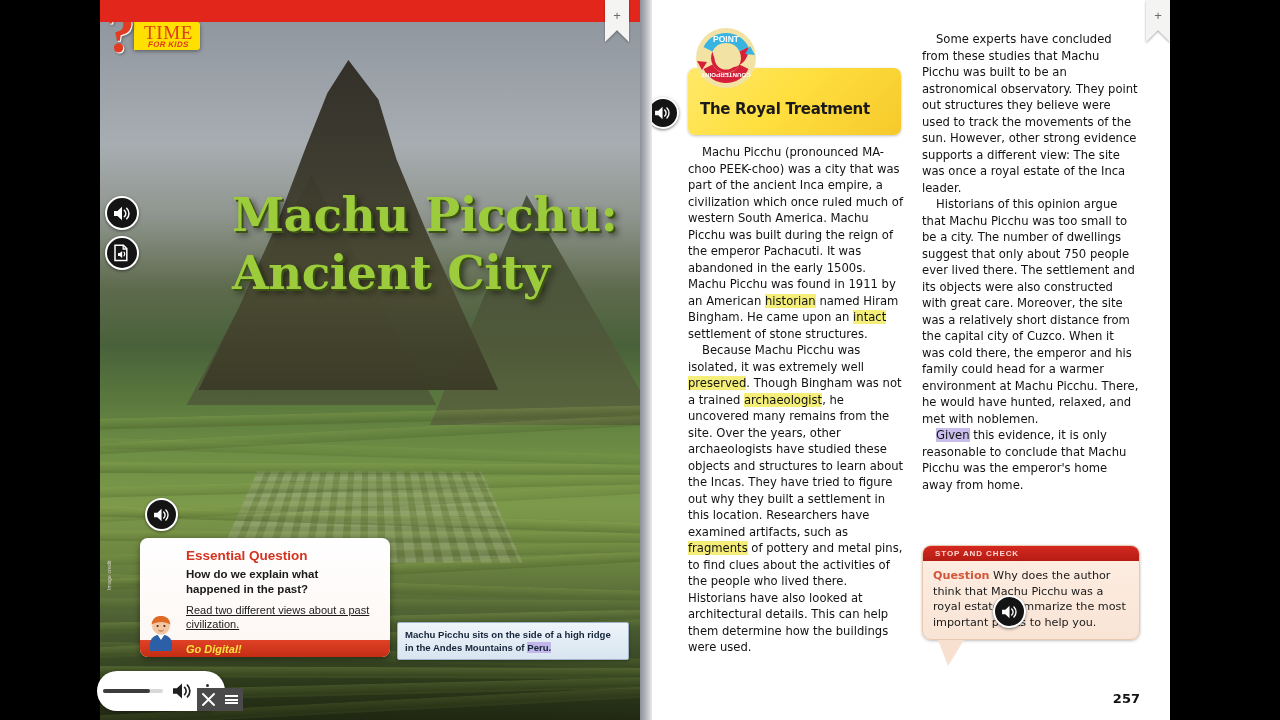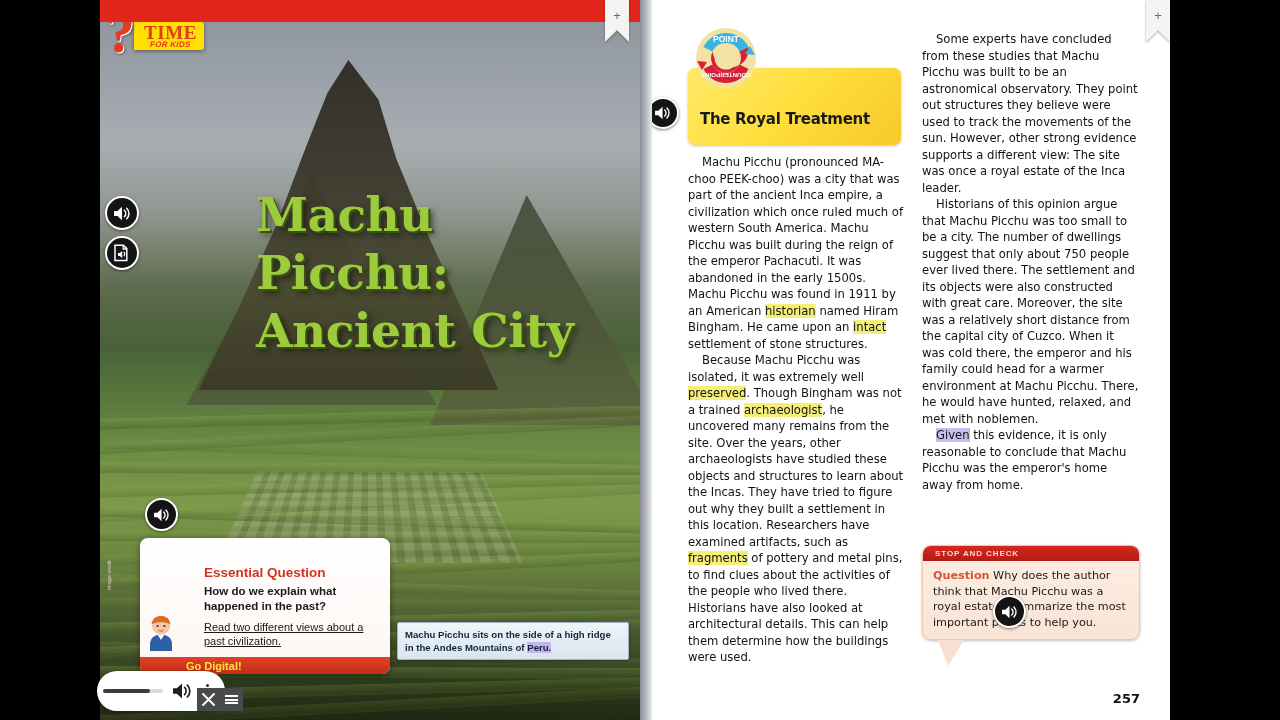--- a/index.html
+++ b/index.html
@@ -94,52 +94,52 @@
     background: linear-gradient(to bottom, #2f8fd0 0%, #1a6fb4 48%, #135ea0 100%);
     color: #fff; font-size: 13.5px; display: flex; align-items: center;
     padding: 0 22px 0 14px; border-radius: 3px 0 0 3px; letter-spacing: .1px; white-space: nowrap;
     clip-path: polygon(0 0, calc(100% - 11px) 0, 100% 50%, calc(100% - 11px) 100%, 0 100%);
   }
   .genre-blue b { font-weight: bold; }
   .time-box {
     background: #ffe000; border-radius: 0 3px 3px 0; padding: 1px 7px 0 10px; margin-left: -8px;
     display: flex; flex-direction: column; align-items: center; justify-content: center; min-width: 64px;
   }
-  .time-box .t1 { color: #e03c1b; font-family: "Liberation Serif", serif; font-weight: bold; font-size: 19px; line-height: 15px; letter-spacing: .6px; }
+  .time-box .t1 { color: #e03c1b; font-family: "Liberation Serif", serif; font-weight: normal; font-size: 19px; line-height: 15px; letter-spacing: .6px; }
   .time-box .t2 { color: #e03c1b; font-weight: bold; font-size: 8px; letter-spacing: .3px; line-height: 9px;
                   transform: skewX(-12deg); font-family: "Liberation Sans", sans-serif; }
 
   
-  .cover-title { position: absolute; left: 156px; top: 186px; z-index: 14; }
+  .cover-title { position: absolute; left: 132px; top: 186px; z-index: 14; }
   .cover-title div {
     font-family: "DejaVu Serif", serif; font-weight: bold; font-size: 47px; line-height: 58px;
     color: #9ccb3b; letter-spacing: -.5px;
     text-shadow: 2px 2px 0 #3b5214, 4px 4px 6px rgba(0,0,0,.55);
   }
 
   
   .circbtn {
     position: absolute; border-radius: 50%; background: #141414; border: 2px solid #fff;
     display: flex; align-items: center; justify-content: center; color: #fff; z-index: 18;
     box-shadow: 0 1px 3px rgba(0,0,0,.5);
   }
   .circbtn svg { display: block; }
 
   
   .eq-box {
     position: absolute; left: 40px; top: 538px; width: 250px; z-index: 16;
     background: linear-gradient(to bottom, #ffffff, #fdf6f3);
     border-radius: 8px; box-shadow: 0 2px 6px rgba(0,0,0,.4); overflow: hidden;
   }
-  .eq-inner { padding: 27px 10px 9px 46px; margin-left: 18px; }
+  .eq-inner { padding: 10px 10px 9px 46px; }
   .eq-title { color: #d4331f; font-weight: bold; font-size: 13.5px; margin-bottom: 4px; }
   .eq-q { font-weight: bold; font-size: 11.5px; color: #1a1a1a; line-height: 15px; margin-bottom: 6px; }
   .eq-sub { font-size: 11px; color: #1a1a1a; line-height: 14px; text-decoration: underline; }
   .eq-foot { background: linear-gradient(to bottom,#e04226,#c22d13); height: 17px; display: flex; align-items: center; padding-left: 46px; }
-  .eq-foot span { color: #ffe23d; font-weight: bold; font-size: 11px; }
+  .eq-foot span { color: #ffe23d; font-style: italic; font-weight: bold; font-size: 11px; }
   .qmark {
     position: absolute; left: 6px; top: 4px; color: #e23b22; font-weight: bold;
     font-family: "Liberation Serif", serif; font-size: 58px; line-height: 58px; z-index: 17;
     text-shadow: 1px 1px 0 #fff, 2px 2px 3px rgba(0,0,0,.35);
   }
   .eq-person { position: absolute; left: 44px; top: 615px; width: 34px; height: 36px; z-index: 17; }
 
   
   .caption {
     position: absolute; left: 297px; top: 622px; width: 232px; z-index: 16;
@@ -159,21 +159,21 @@
 
   
   .cols { position: absolute; left: 0; top: 22px; right: 0; bottom: 0; }
   .col { position: absolute; top: 0; font-family: "DejaVu Sans", sans-serif; }
   .col.c1 { left: 36px;  width: 218px; }
   .col.c2 { left: 270px; width: 218px; }
 
   .point-box {
     position: relative; margin-top: 46px; width: 213px;
     background: linear-gradient(135deg,#ffe96a 0%, #ffdf3f 45%, #f6c92b 100%);
-    border-radius: 7px; padding: 42px 12px 14px 12px; box-shadow: 0 1px 3px rgba(0,0,0,.25);
+    border-radius: 7px; padding: 32px 12px 14px 12px; box-shadow: 0 1px 3px rgba(0,0,0,.25);
   }
   .point-badge {
     position: absolute; left: 6px; top: -42px; width: 64px; height: 64px; border-radius: 50%;
   }
   .pb-title { font-weight: bold; font-size: 15px; color: #1a1a1a; margin-bottom: 3px;
               font-family: "DejaVu Sans", sans-serif; letter-spacing: -.3px; }
   .pb-sub   { font-size: 13px; color: #2a2317; font-family: "DejaVu Sans", sans-serif; letter-spacing: -.3px; }
 
   p.body {
     font-size: 11.6px; line-height: 16.5px; color: #121212; text-indent: 14px;

